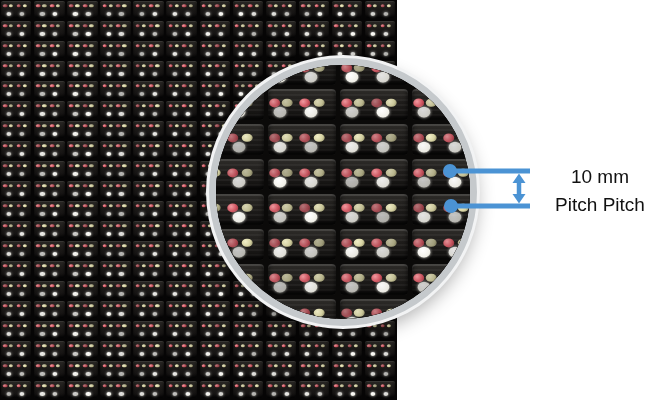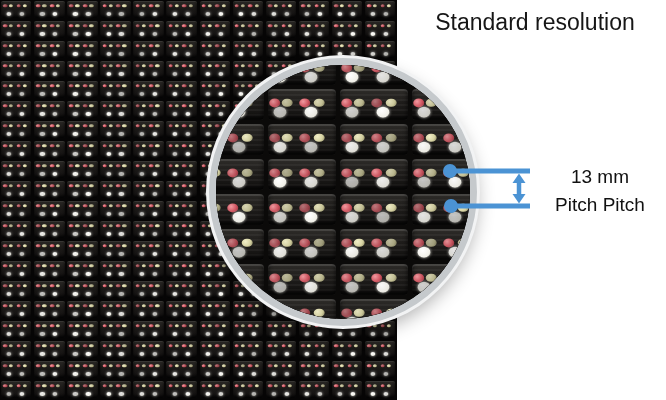--- a/index.html
+++ b/index.html
@@ -2228,21 +2228,20 @@
     <line x1="12" y1="13" x2="92" y2="13" stroke="var(--annotation-blue)" stroke-width="5"></line>
     <line x1="13" y1="48" x2="92" y2="48" stroke="var(--annotation-blue)" stroke-width="5"></line>
     <circle cx="12" cy="13" r="7" fill="var(--annotation-blue)"></circle>
     <circle cx="13" cy="48" r="7" fill="var(--annotation-blue)"></circle>
     <line x1="81" y1="21" x2="81" y2="40" stroke="var(--annotation-blue)" stroke-width="4.5"></line>
     <polygon points="81,15.5 74.5,25 87.5,25" fill="var(--annotation-blue)"></polygon>
     <polygon points="81,45.5 74.5,36 87.5,36" fill="var(--annotation-blue)"></polygon>
   </svg>
 
   <div id="main-title">
-    <div>Standard resolution</div>
   </div>
 
   <div id="pitch-text">
-    <div>13 mm</div>
+    <div>10 mm</div>
     <div>Pitch Pitch</div>
   </div>
 
 </div>
 
 </body></html>

